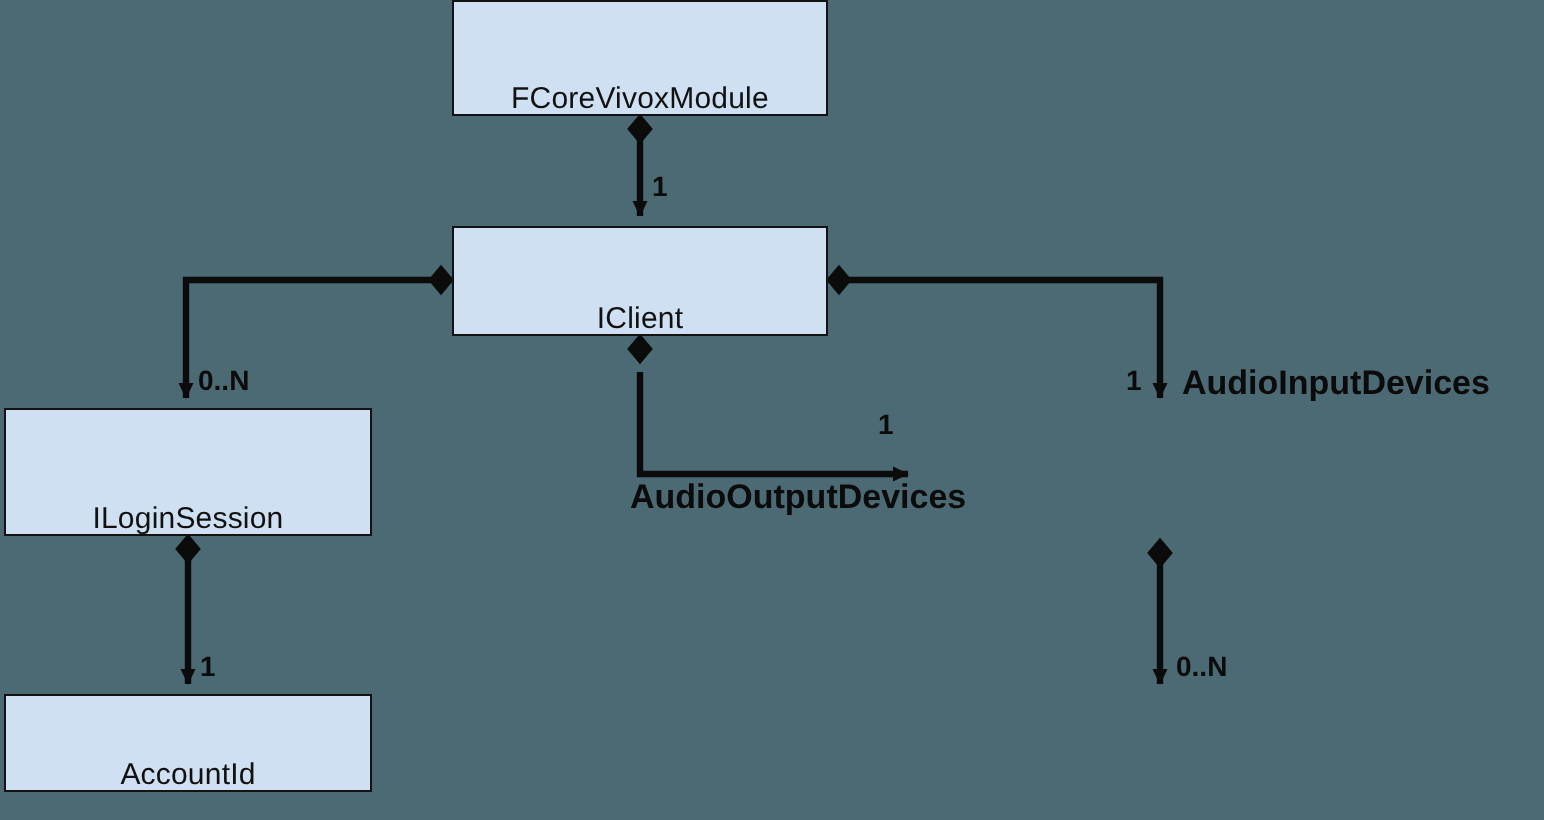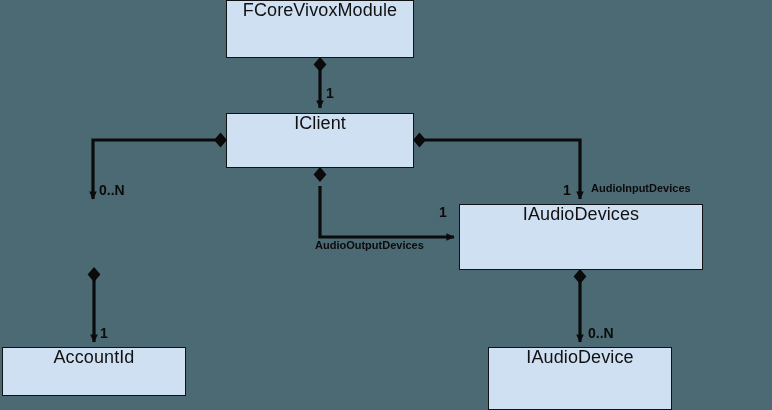--- a/index.html
+++ b/index.html
@@ -25,37 +25,37 @@
     top: 0;
     width: 772px;
     height: 410px;
   }
   .node {
     position: absolute;
     box-sizing: border-box;
     background: #cfe0f2;
     border: 1.5px solid #121212;
     display: flex;
-    align-items: flex-start;
+    align-items: flex-end;
     justify-content: center;
     color: #111111;
-    font-size: 18px;
+    font-size: 15px;
     font-family: "Liberation Sans", sans-serif;
     letter-spacing: 0.1px;
     z-index: 3;
   }
   .node-label {
     display: block;
     text-align: center;
     line-height: 1;
   }
   .edge-label {
     position: absolute;
     color: #0b0b0b;
-    font-size: 11px;
+    font-size: 17px;
     font-family: "Liberation Sans", sans-serif;
     font-weight: 700;
     white-space: nowrap;
     line-height: 1;
     z-index: 4;
   }
   .edge-label.mult {
     font-size: 14px;
   }
 </style>
@@ -106,32 +106,29 @@
   </svg>
 
   <div class="node" style="left:226px; top:0px; width:188px; height:58px;">
     <span class="node-label">FCoreVivoxModule</span>
   </div>
 
   <div class="node" style="left:226px; top:113px; width:188px; height:55px;">
     <span class="node-label">IClient</span>
   </div>
 
+  <div class="node" style="left:2px; top:204px; width:184px; height:64px;">
+    <span class="node-label">ILoginSession</span>
+  </div>
 
-  <div class="node" style="left:459px; top:204px; width:244px; height:66px;">
-    <span class="node-label">IAudioDevices</span>
-  </div>
 
   <div class="node" style="left:2px; top:347px; width:184px; height:49px;">
     <span class="node-label">AccountId</span>
   </div>
 
-  <div class="node" style="left:488px; top:347px; width:184px; height:63px;">
-    <span class="node-label">IAudioDevice</span>
-  </div>
 
   <div class="edge-label mult" style="left:326px; top:86px;">1</div>
 
   <div class="edge-label mult" style="left:99px; top:183px;">0..N</div>
 
   <div class="edge-label mult" style="left:563px; top:183px;">1</div>
 
   <div class="edge-label" style="left:591px; top:183px;">AudioInputDevices</div>
 
   <div class="edge-label mult" style="left:439px; top:205px;">1</div>

